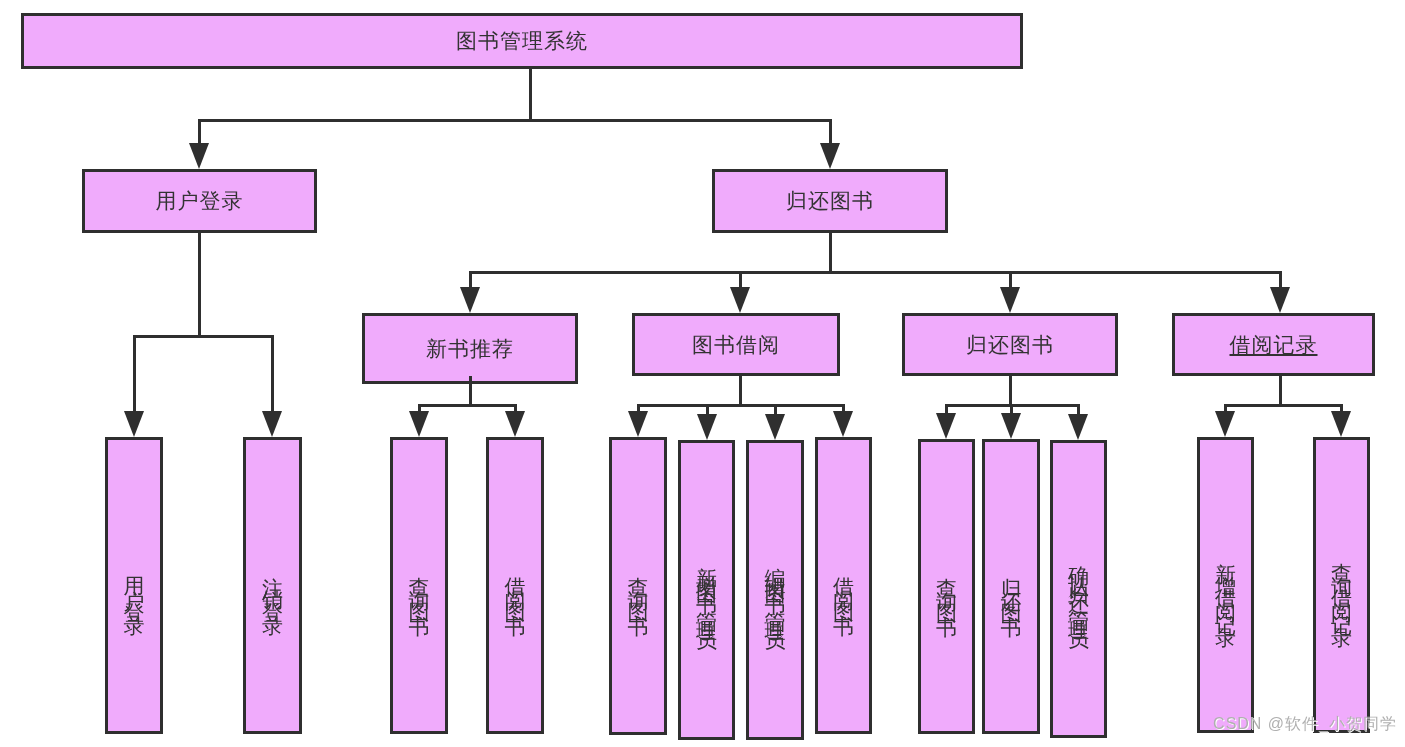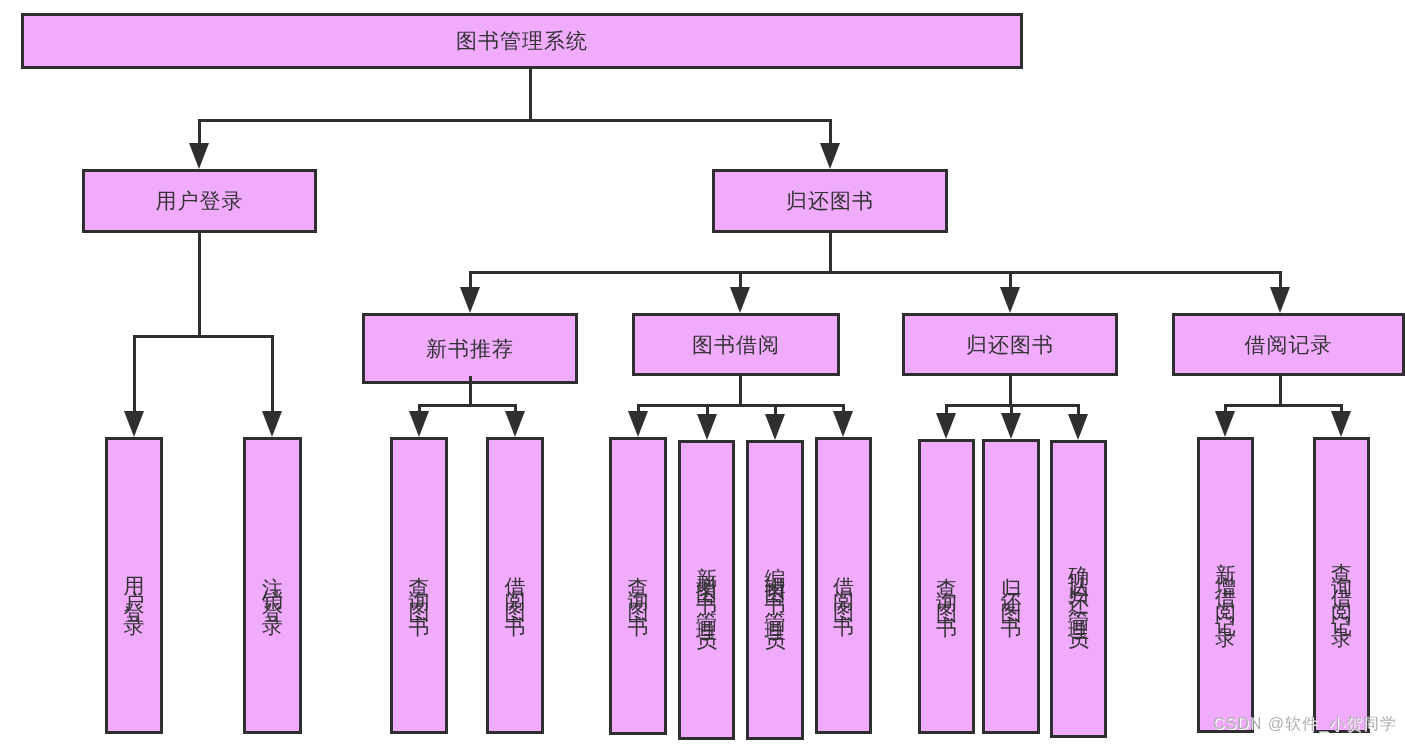--- a/index.html
+++ b/index.html
@@ -67,21 +67,21 @@
   <div class="node h-node" style="left:82px; top:169px; width:235px; height:64px;">用户登录</div>
 
   <div class="node h-node" style="left:712px; top:169px; width:236px; height:64px;">归还图书</div>
 
   <div class="node h-node" style="left:362px; top:313px; width:216px; height:71px;">新书推荐</div>
 
   <div class="node h-node" style="left:632px; top:313px; width:208px; height:63px;">图书借阅</div>
 
   <div class="node h-node" style="left:902px; top:313px; width:216px; height:63px;">归还图书</div>
 
-  <div class="node h-node" style="left:1172px; top:313px; width:233px; height:63px;">借阅记录</div>
+  <div class="node h-node" style="left:1172px; top:313px; width:203px; height:63px;text-decoration:underline;">借阅记录</div>
 
   <div class="node v-node" style="left:105px; top:437px; width:58px; height:297px;">用户登录</div>
 
   <div class="node v-node" style="left:243px; top:437px; width:59px; height:297px;">注销登录</div>
 
   <div class="node v-node" style="left:390px; top:437px; width:58px; height:297px;">查询图书</div>
 
   <div class="node v-node" style="left:486px; top:437px; width:58px; height:297px;">借阅图书</div>
 
   <div class="node v-node" style="left:609px; top:437px; width:58px; height:298px;">查询图书</div>

